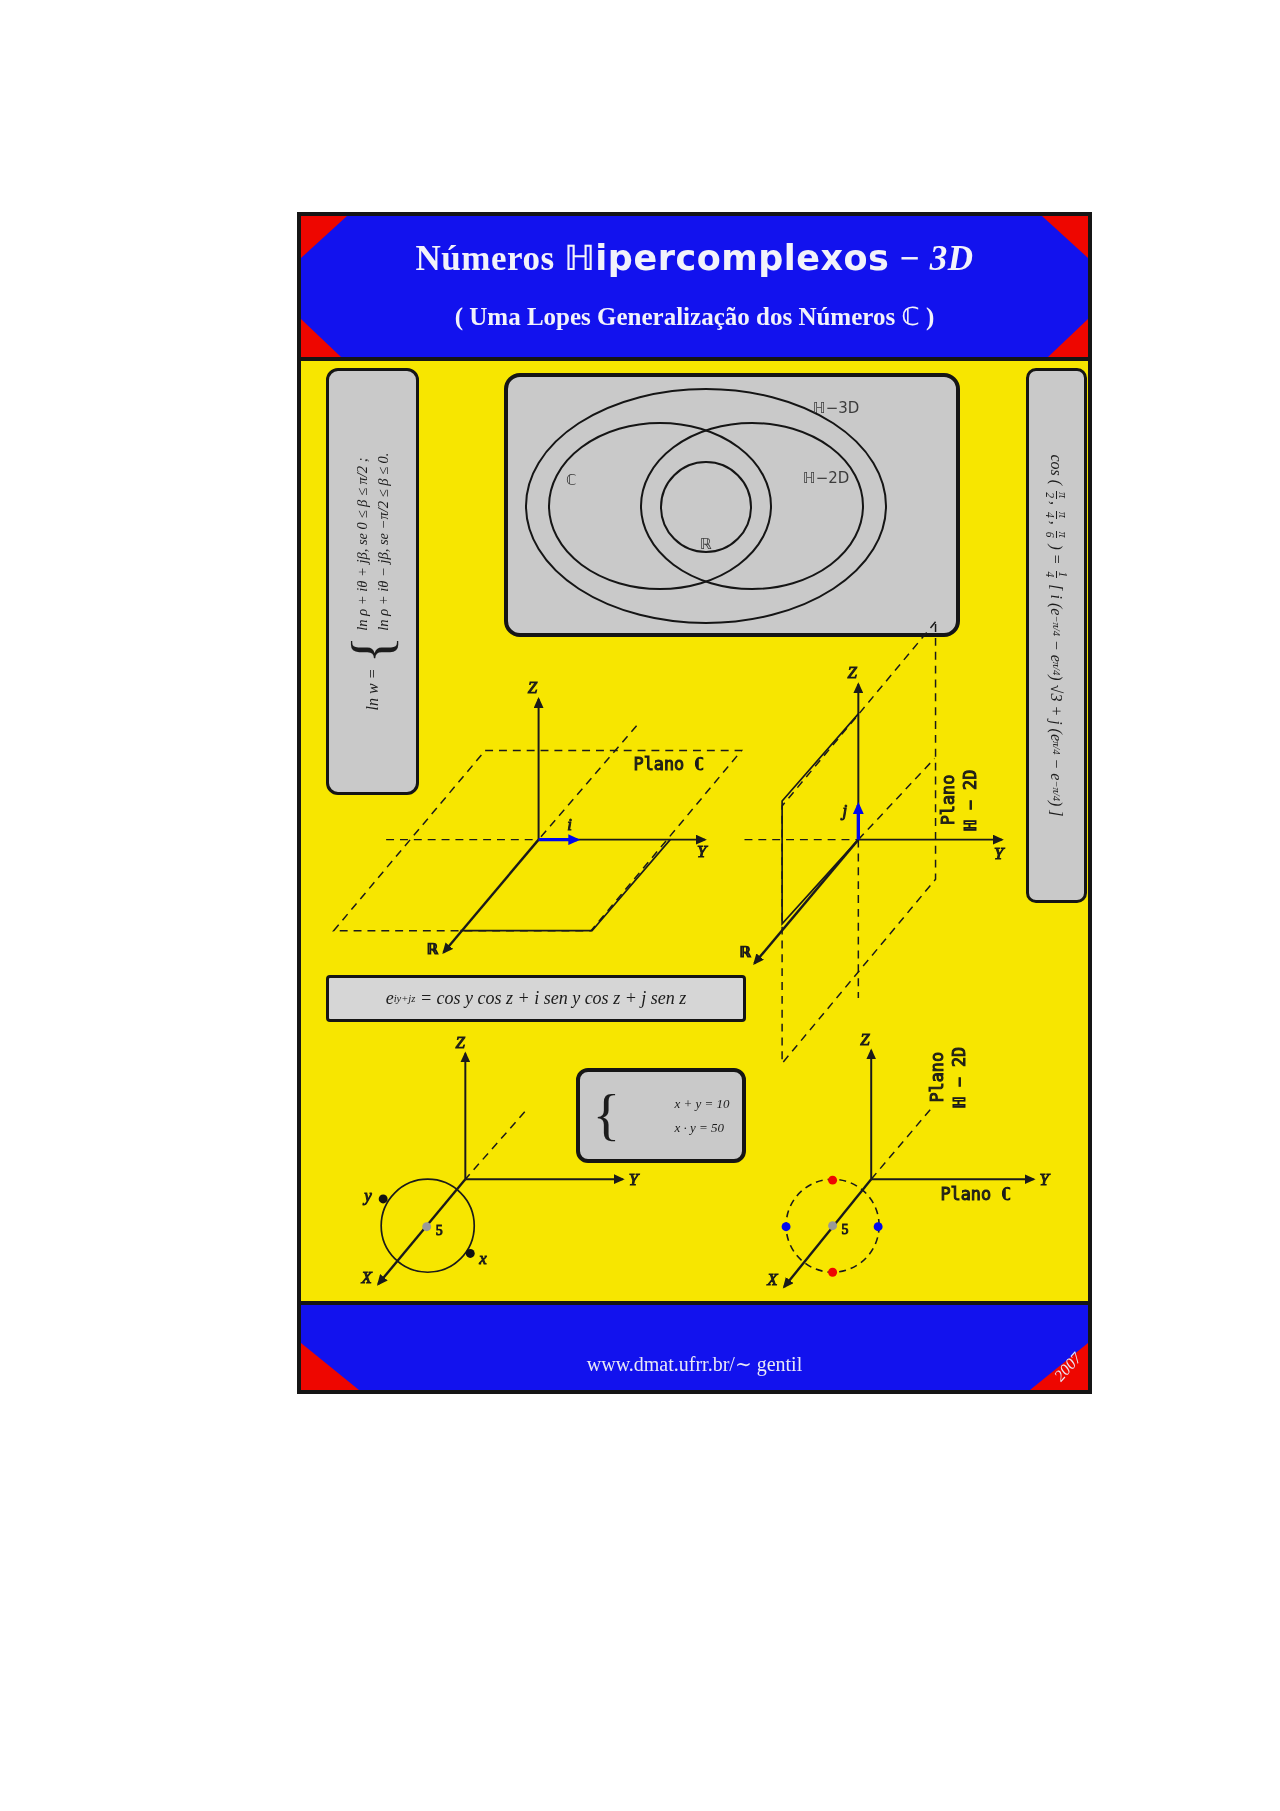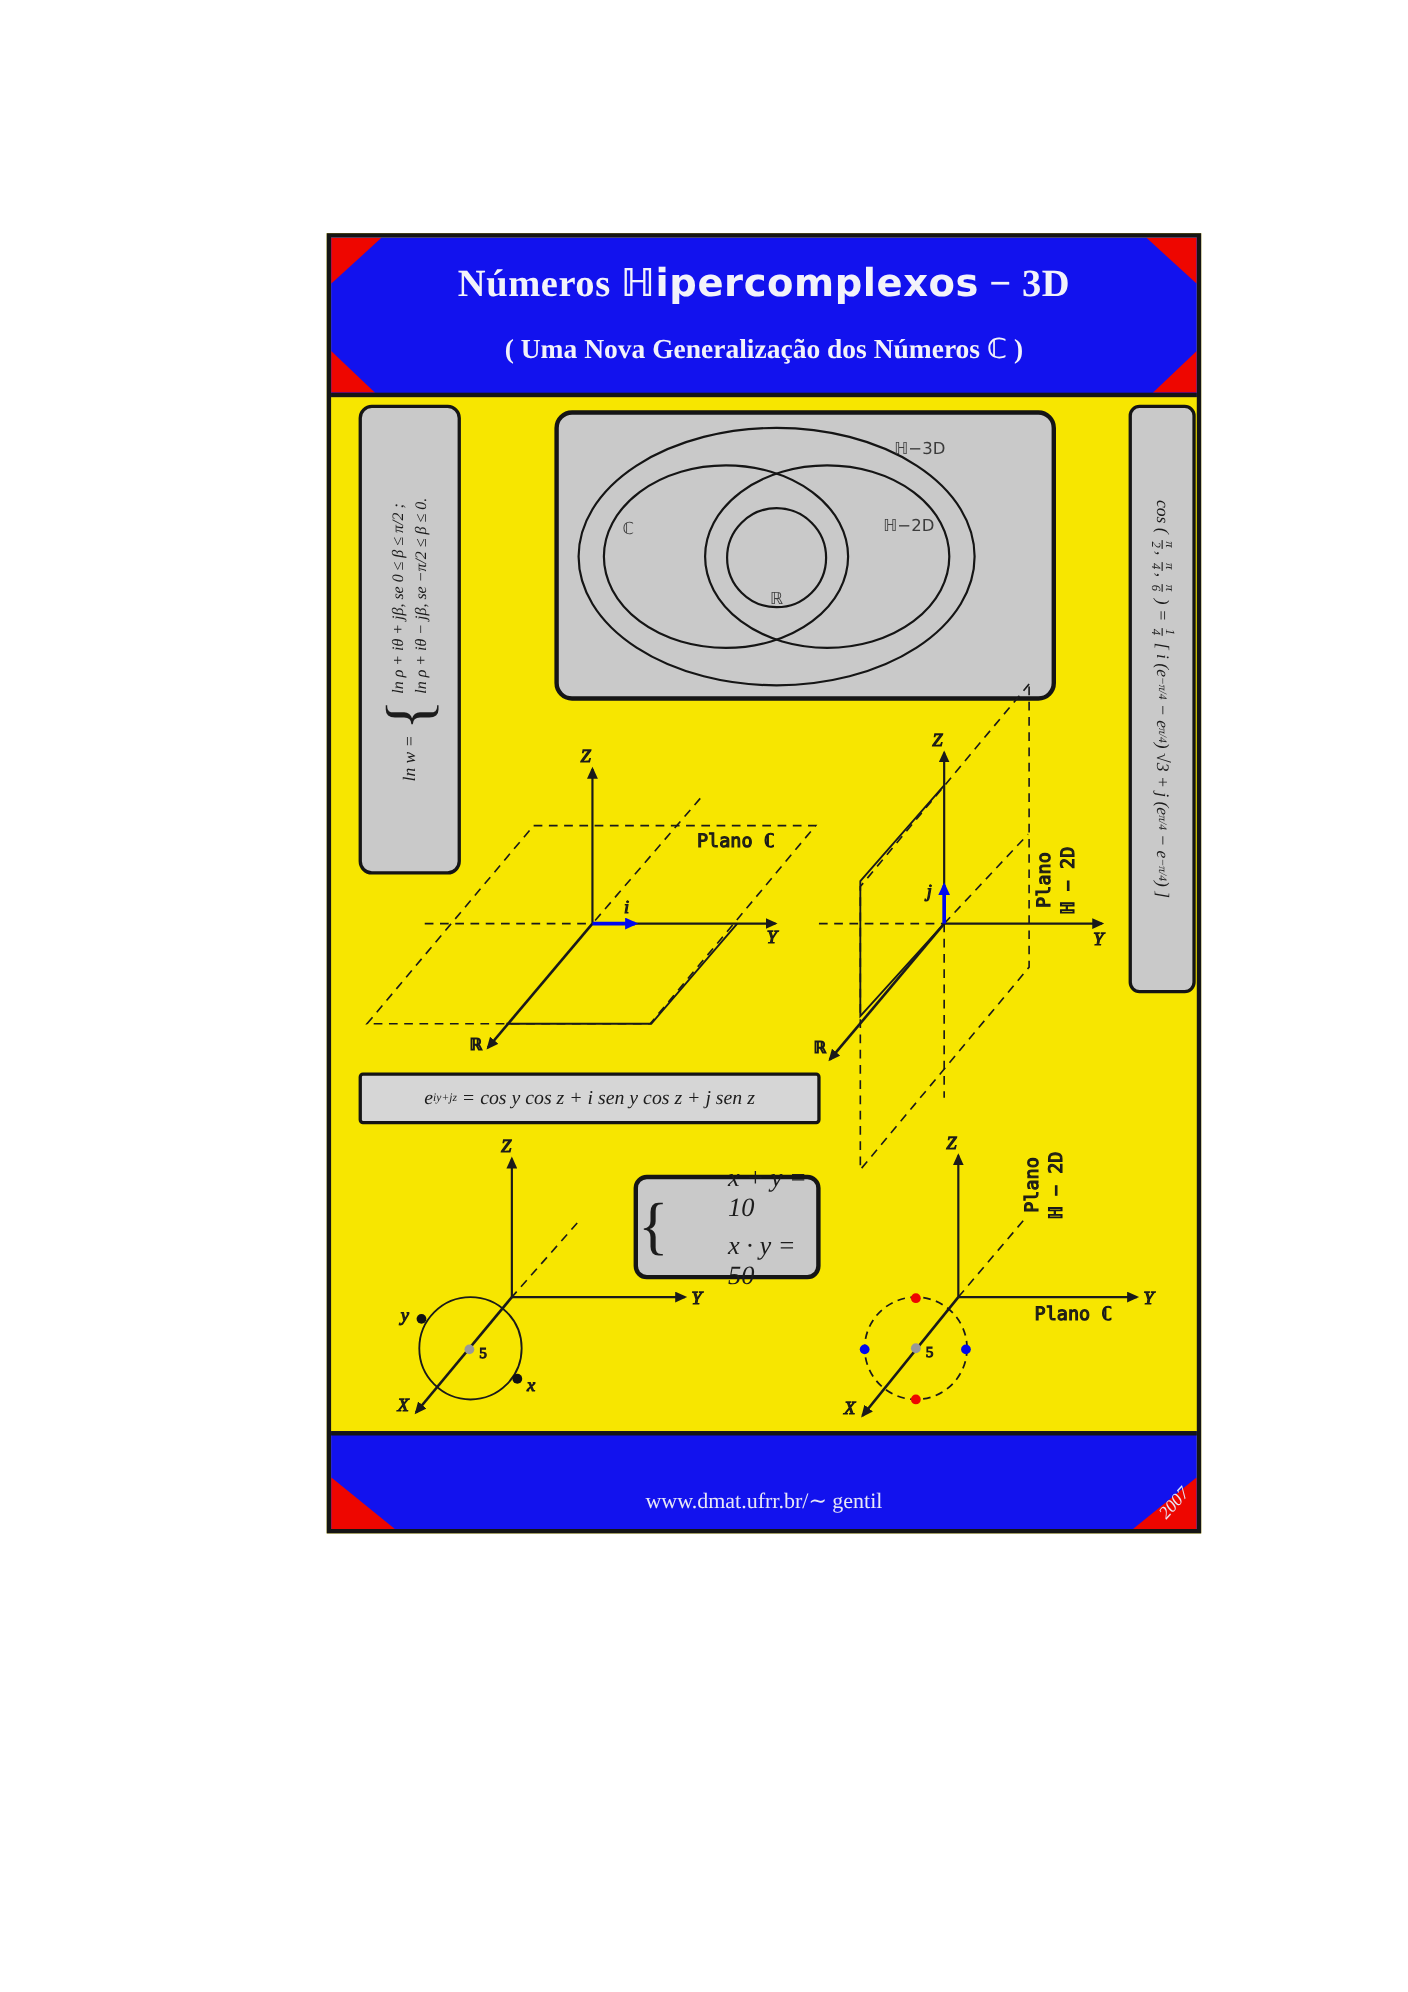--- a/index.html
+++ b/index.html
@@ -6,21 +6,21 @@
   body{width:1280px;height:1811px;background:#ffffff;position:relative;
        font-family:"Liberation Serif","DejaVu Serif","DejaVu Sans",serif;}
   .poster{position:absolute;left:297px;top:212px;width:795px;height:1182px;
           box-sizing:border-box;border:4px solid #151515;background:#F7E600;}
   
   .hdr{position:absolute;left:0;top:0;width:100%;height:141px;background:#1212EE;
        border-bottom:4px solid #151515;box-sizing:content-box;}
   .hdr-title{position:absolute;left:0;top:22px;width:100%;text-align:center;color:#F2F2FA;
              font-size:35px;font-weight:bold;letter-spacing:.5px;}
   .hdr-title .bb{font-family:"DejaVu Sans","DejaVu Serif",sans-serif;font-weight:bold;margin-top:28px;}
-  .hdr-title .it{}
+  .hdr-title .it{font-style:italic;}
   .hdr-sub{position:absolute;left:0;top:86px;width:100%;text-align:center;color:#F2F2FA;
            font-size:25px;font-weight:bold;}
   .tri{position:absolute;background:#EE0600;}
   .tri-tl{left:0;top:0;width:46px;height:42px;clip-path:polygon(0 0,100% 0,0 100%);}
   .tri-tr{right:0;top:0;width:46px;height:42px;clip-path:polygon(0 0,100% 0,100% 100%);}
   .tri-hbl{left:0;bottom:0;width:40px;height:38px;clip-path:polygon(0 0,0 100%,100% 100%);}
   .tri-hbr{right:0;bottom:0;width:40px;height:38px;clip-path:polygon(100% 0,0 100%,100% 100%);}
   
   .ftr{position:absolute;left:0;bottom:0;width:100%;height:85px;background:#1212EE;
        border-top:4px solid #151515;}
@@ -50,41 +50,41 @@
   .cases{display:flex;flex-direction:column;gap:4px;font-size:14.5px;}
   .cos-row{display:flex;align-items:center;font-size:16px;color:#1c1c1c;white-space:pre;}
   .frac{display:inline-flex;flex-direction:column;align-items:center;line-height:1.05;
         font-size:11.5px;margin:0 2px;vertical-align:middle;}
   .frac .den{border-top:1px solid #1c1c1c;padding:0 1px;}
   sup{font-size:10.5px;}
   .euler-row{width:100%;height:100%;display:flex;align-items:center;justify-content:center;
              font-size:18px;color:#1c1c1c;white-space:pre;}
   .sys-row{width:100%;height:100%;display:flex;align-items:center;justify-content:center;
            gap:6px;color:#1c1c1c;}
-  .sys-eqs{display:flex;flex-direction:column;gap:8px;font-size:24px;margin-left:48px;}
+  .sys-eqs{display:flex;flex-direction:column;gap:8px;font-size:13px;margin-left:48px;}
   
   .layer{position:absolute;left:0;top:0;width:787px;height:1174px;pointer-events:none;}
   text.ax{font:italic 17px "Liberation Serif","DejaVu Serif",serif;fill:#2a2a12;}
   text.bb{font:15px "DejaVu Sans",sans-serif;fill:#3a3a18;}
   text.mono{font:17px "DejaVu Sans Mono","Liberation Mono",monospace;fill:#2a2a12;}
   text.sm{font:14px "Liberation Serif",serif;fill:#3a3a18;}
   text.venn-lbl{font:15px "DejaVu Sans",sans-serif;fill:#3c3c3c;}
 </style>
 </head>
 <body>
 
 <div class="poster">
 
   <div class="hdr">
     <div class="tri tri-tl"></div>
     <div class="tri tri-tr"></div>
     <div class="tri tri-hbl"></div>
     <div class="tri tri-hbr"></div>
     <div class="hdr-title"><span>Números</span>&nbsp;<span class="bb">ℍipercomplexos</span>&nbsp;<span class="it">− 3D</span></div>
-    <div class="hdr-sub">( Uma Nova Generalização dos Números ℂ )</div>
+    <div class="hdr-sub">( Uma Lopes Generalização dos Números ℂ )</div>
   </div>
 
   <div class="gbox ln-box">
     <div class="rot-ccw">
       <div class="ln-row math">
         <span>ln w =</span>
         <span class="big-brace">{</span>
         <span class="cases">
           <span>ln ρ + iθ + jβ,  se  0 ≤ β ≤ π/2 ;</span>
           <span>ln ρ + iθ − jβ,  se  −π/2 ≤ β ≤ 0.</span>

